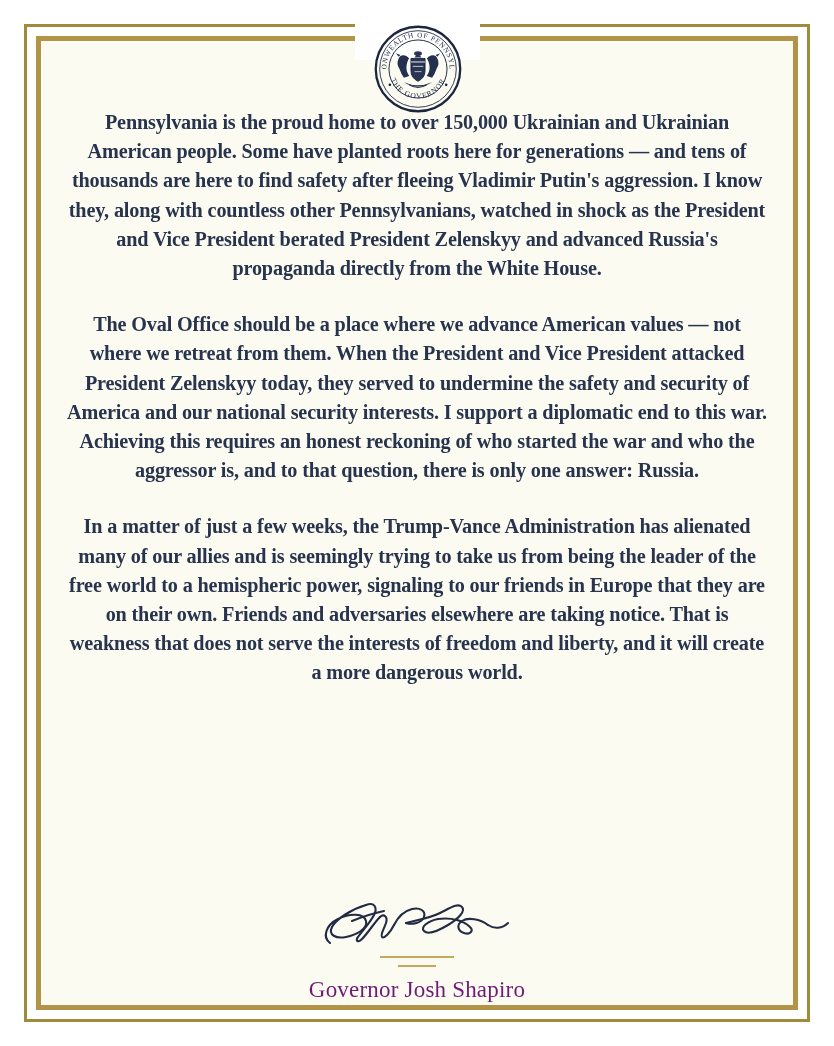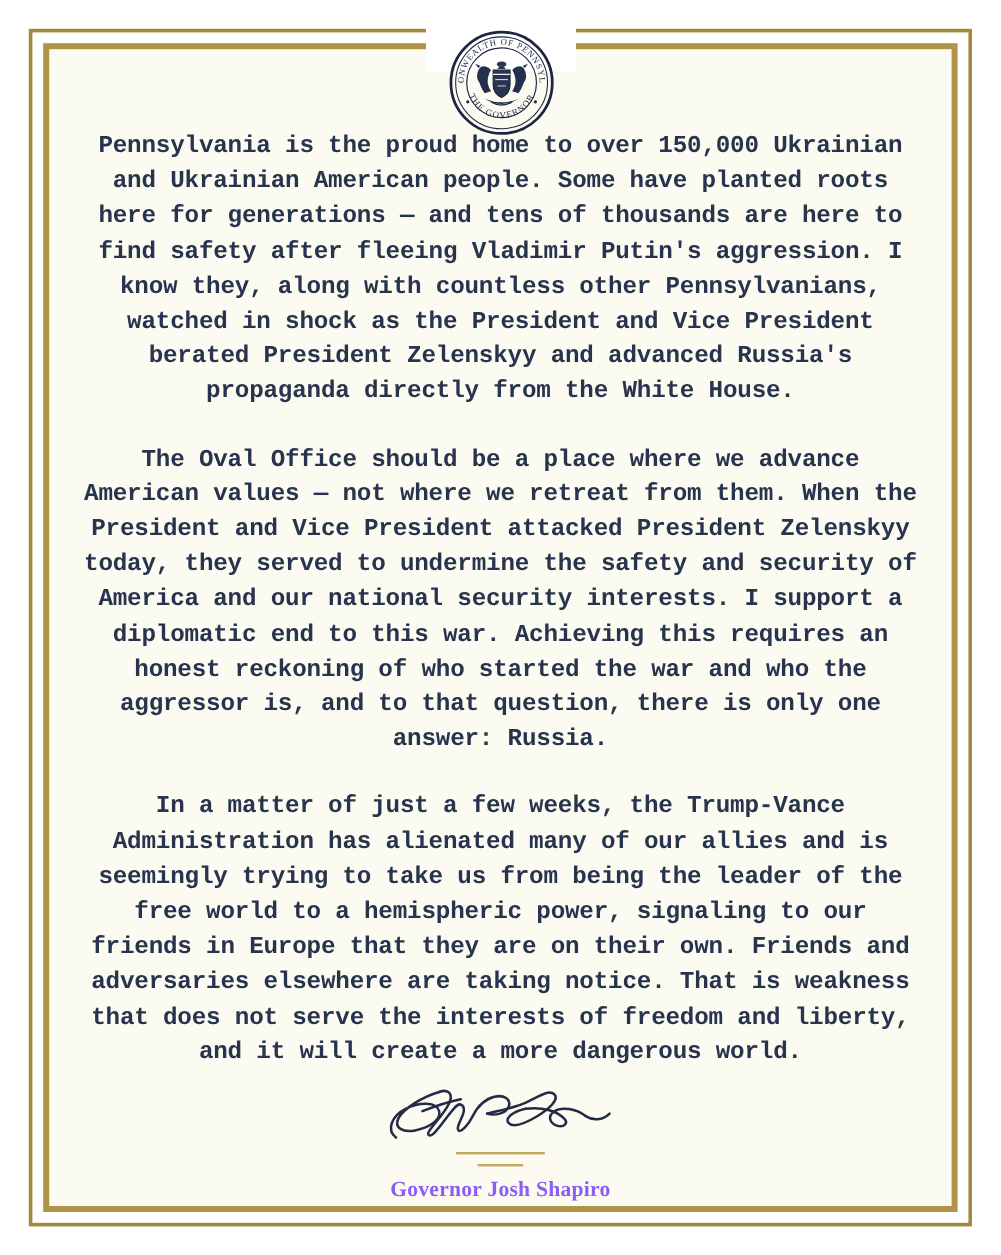--- a/index.html
+++ b/index.html
@@ -83,21 +83,21 @@
     right: 48px;
     bottom: 44px;
     z-index: 4;
     padding: 0 18px;
     box-sizing: border-box;
     text-align: center;
   }
 
   .para {
     color: #28334e;
-    font-family: Liberation Mono, monospace;
+    font-family: Liberation Serif, serif;
     font-size: 20.2px;
     font-weight: bold;
     line-height: 29.2px;
     letter-spacing: -0.15px;
     margin: 0 0 27px 0;
     text-align: center;
     text-rendering: optimizeLegibility;
   }
   .para:last-of-type { margin-bottom: 0; }
 
@@ -128,24 +128,24 @@
   }
   .sig-rule2 {
     display: block;
     width: 38px;
     height: 2px;
     background: #c3a95e;
     margin: 0 auto;
   }
   .gov-name {
     margin-top: 10px;
-    color: #8b5cf6;
+    color: #701a75;
     font-family: "Liberation Serif", serif;
-    font-size: 18px;
-    font-weight: bold;
+    font-size: 23px;
+    font-weight: normal;
     letter-spacing: 0.2px;
     line-height: 1.1;
   }
 </style>
 </head>
 <body>
 
 <div class="page">
 
   <div class="frame-outer"></div>

